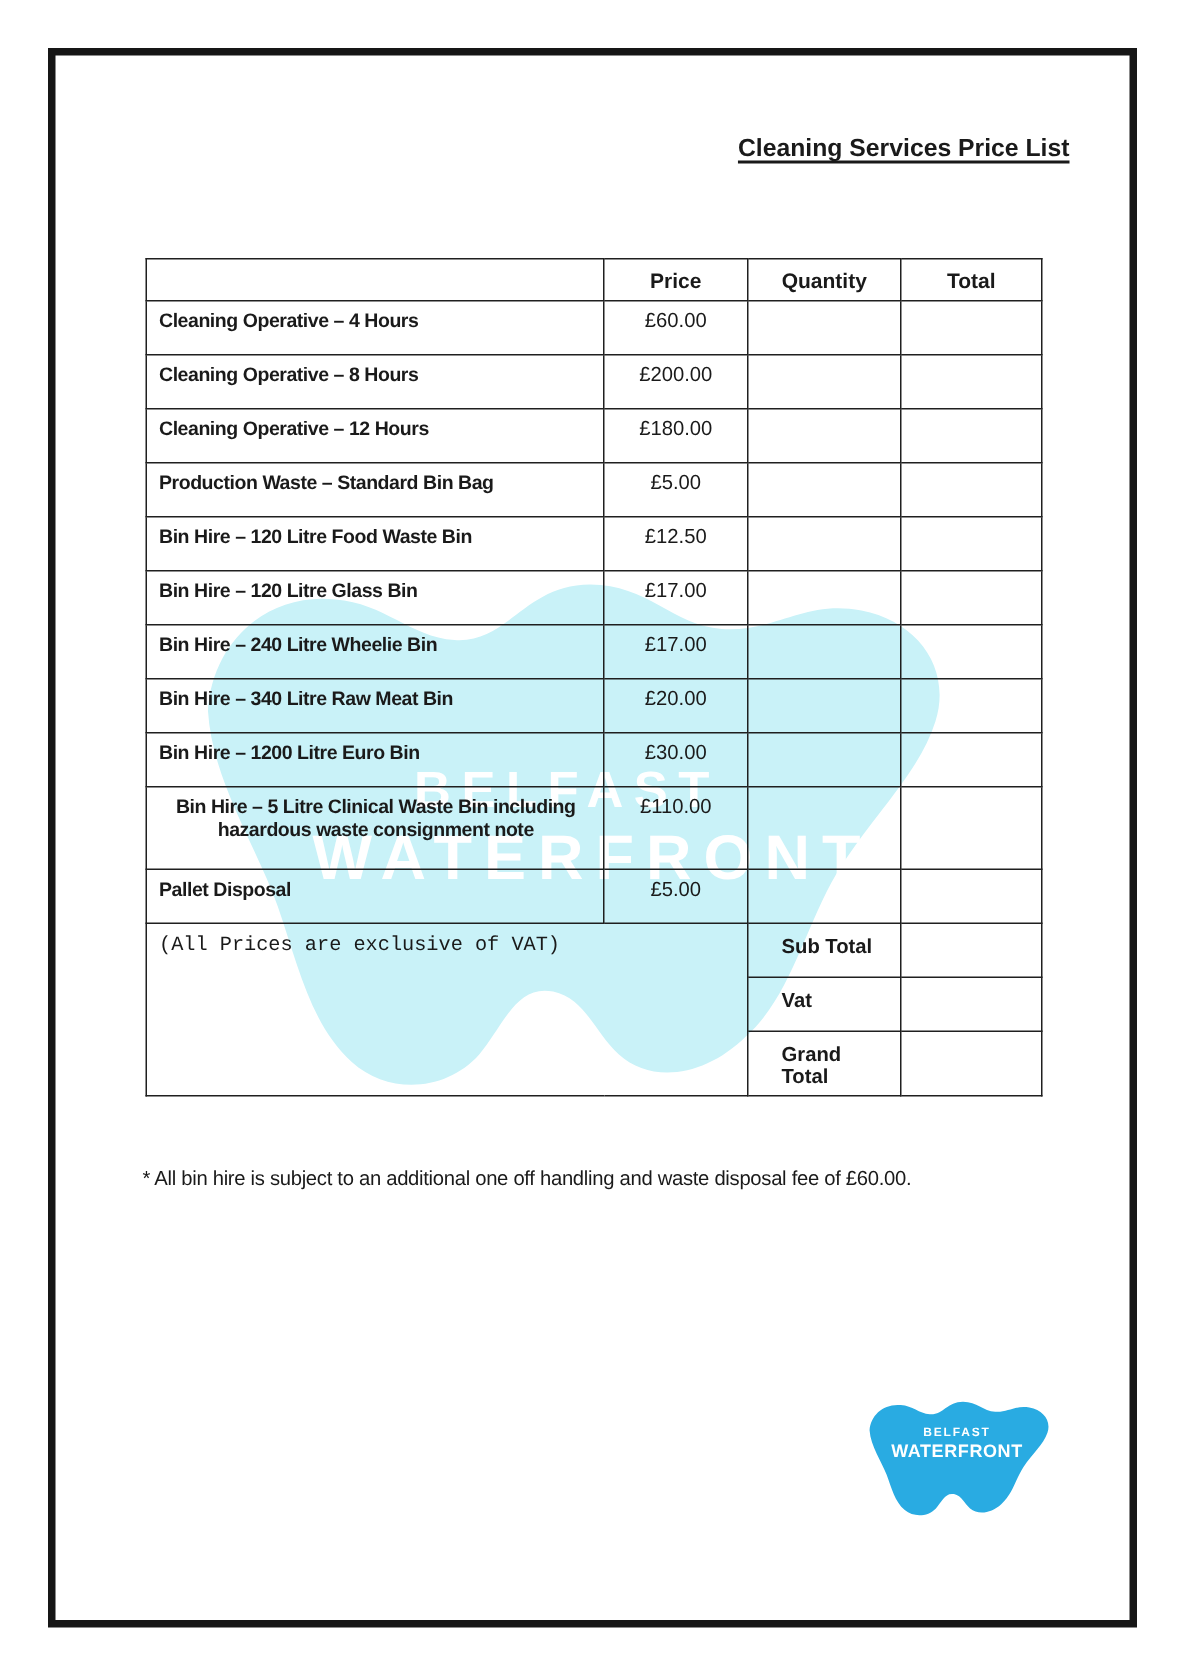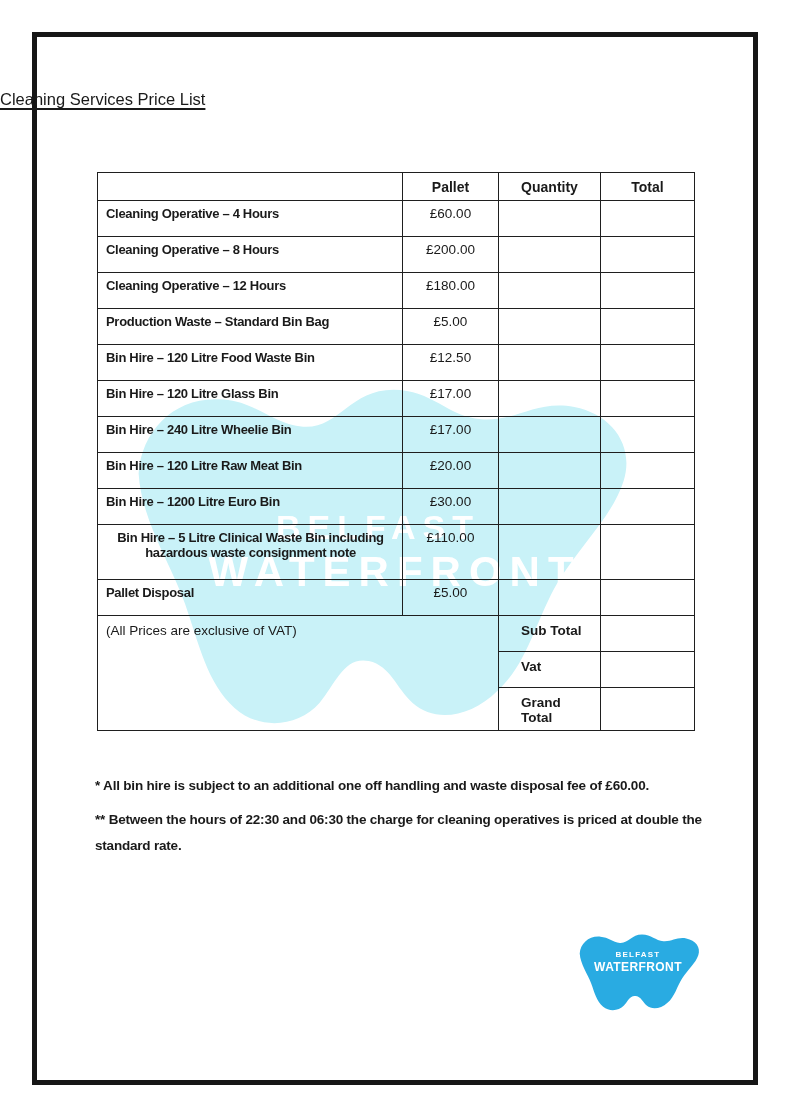--- a/index.html
+++ b/index.html
@@ -5,22 +5,22 @@
   html,body{margin:0;padding:0;background:#ffffff;}
   .page{
     position:relative;width:790px;height:1117px;background:#ffffff;
     font-family:"Liberation Sans", sans-serif;color:#1a1a1a;overflow:hidden;
   }
   .frame{
     position:absolute;left:32px;top:32px;width:726px;height:1053px;
     border:5px solid #161616;box-sizing:border-box;background:transparent;
   }
   .doc-title{
-    position:absolute;left:0;top:90px;width:713px;text-align:left;
-    font-size:16.5px;font-weight:normal;
+    position:absolute;left:0;top:90px;width:713px;text-align:right;
+    font-size:16.5px;font-weight:bold;
   }
   .doc-title span{text-decoration:underline;text-decoration-thickness:1.5px;text-underline-offset:3px;}
 
   
   .wm-blob{position:absolute;left:103px;top:370px;width:548px;height:370px;z-index:1;}
   .wm-line{position:absolute;z-index:2;color:#ffffff;font-weight:bold;text-align:center;white-space:nowrap;}
   .wm-l1{left:105px;top:508px;width:546px;font-size:34px;letter-spacing:7px;}
   .wm-l2{left:122px;top:548px;width:546px;font-size:42px;letter-spacing:8px;}
 
   
@@ -34,27 +34,27 @@
   }
   .col-item{width:305px;}
   .col-price{width:96px;}
   .col-qty{width:102px;}
   .col-total{width:94px;}
   .hrow th{font-weight:bold;text-align:center;font-size:14px;padding-top:6px;}
   .r td{height:36px;}
   .r-tall td{height:55px;text-align:center;}
   td.item{font-weight:bold;letter-spacing:-0.3px;font-size:13px;padding-left:8px;}
   td.price{text-align:center;padding-right:7px;}
-  td.vatnote{font-weight:normal;padding-left:8px;padding-top:7px;}
+  td.vatnote{font-weight:normal;padding-left:8px;padding-top:7px;font-family:Liberation Mono, monospace;}
   td.sumlabel{font-weight:bold;font-size:13.5px;padding-left:22px;padding-top:7px;}
 
   
   .notes{position:absolute;left:95px;top:752px;width:640px;z-index:3;font-size:13.5px;letter-spacing:-0.2px;}
   .notes-heading{font-weight:bold;text-decoration:underline;text-decoration-thickness:1.5px;text-underline-offset:3px;font-size:14px;}
-  .note-p{margin:0;line-height:26px;font-weight:bold;}
+  .note-p{margin:0;line-height:26px;}
   .note-1{margin-top:21px;}
   .note-2{margin-top:8px;}
 
   
   .logo-blob{position:absolute;left:571px;top:930px;width:134px;height:84px;z-index:3;}
   .logo-line{position:absolute;z-index:4;color:#ffffff;text-align:center;white-space:nowrap;}
   .logo-l1{left:571px;top:950px;width:134px;font-size:8px;letter-spacing:1.2px;font-weight:bold;}
   .logo-l2{left:571px;top:960px;width:134px;font-size:12px;letter-spacing:0.4px;font-weight:bold;}
 </style>
 </head>
@@ -90,21 +90,21 @@
   <table class="price-table">
     <colgroup>
       <col class="col-item">
         <col class="col-price">
         <col class="col-qty">
         <col class="col-total">
     </colgroup>
     <tbody>
         <tr class="hrow r">
       <th></th>
-      <th>Pallet</th>
+      <th>Price</th>
       <th>Quantity</th>
       <th>Total</th>
     </tr>
     <tr class="r">
       <td class="item">Cleaning Operative – 4 Hours</td>
       <td class="price">£60.00</td>
       <td></td>
       <td></td>
     </tr>
     <tr class="r">
@@ -137,21 +137,21 @@
       <td></td>
       <td></td>
     </tr>
     <tr class="r">
       <td class="item">Bin Hire – 240 Litre Wheelie Bin</td>
       <td class="price">£17.00</td>
       <td></td>
       <td></td>
     </tr>
     <tr class="r">
-      <td class="item">Bin Hire – 120 Litre Raw Meat Bin</td>
+      <td class="item">Bin Hire – 340 Litre Raw Meat Bin</td>
       <td class="price">£20.00</td>
       <td></td>
       <td></td>
     </tr>
     <tr class="r">
       <td class="item">Bin Hire – 1200 Litre Euro Bin</td>
       <td class="price">£30.00</td>
       <td></td>
       <td></td>
     </tr>
@@ -178,21 +178,20 @@
     </tr>
     <tr class="r">
       <td class="sumlabel">Grand Total</td>
       <td></td>
     </tr>
   </tbody>
     </table>
 
   <div class="notes">
     <p class="note-p note-1">* All bin hire is subject to an additional one off handling and waste disposal fee of £60.00.</p>
-    <p class="note-p note-2">** Between the hours of 22:30 and 06:30 the charge for cleaning operatives is priced at double the standard rate.</p>
   </div>
 
   <svg class="logo-blob" viewBox="0 0 200 150" preserveAspectRatio="none">
     <path d="M 13 42
              C 14 24 27 10 44 12
              C 56 13 62 22 73 23
              C 86 24 90 8 106 8
              C 120 8 126 19 138 20
              C 151 21 158 12 172 15
              C 186 18 194 31 190 45

